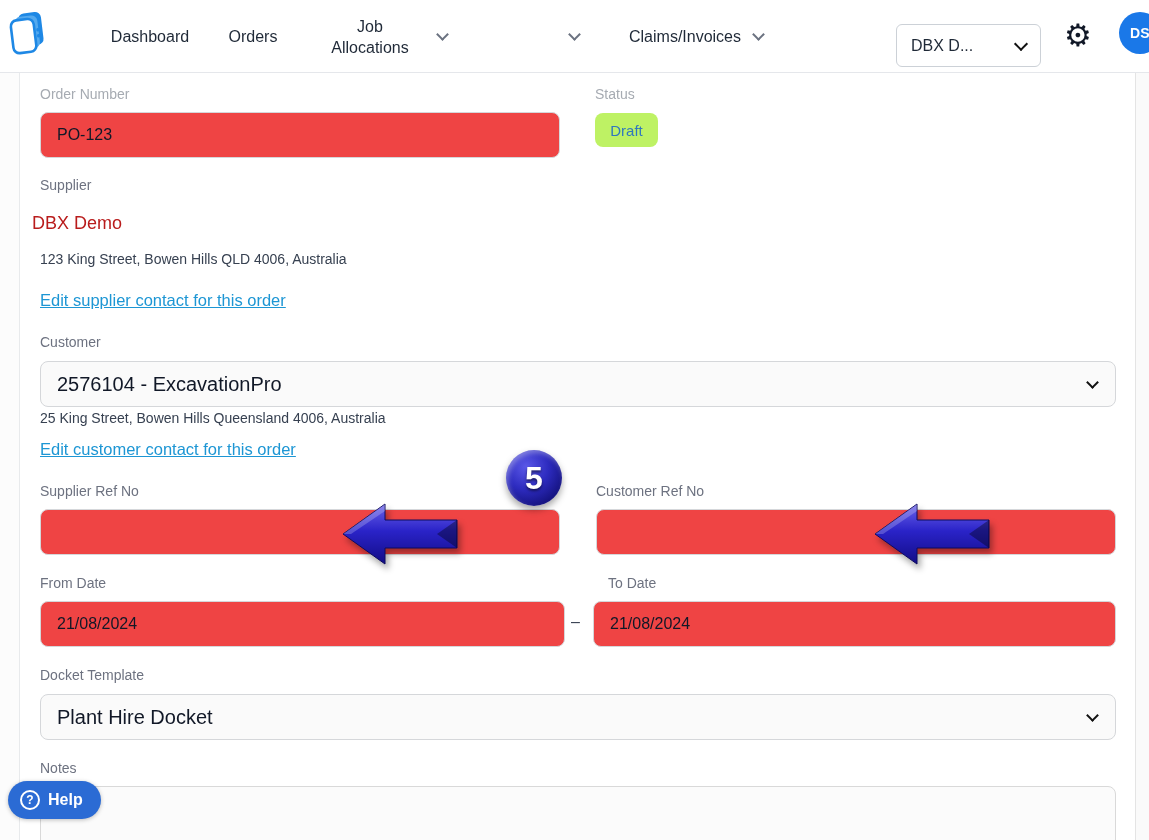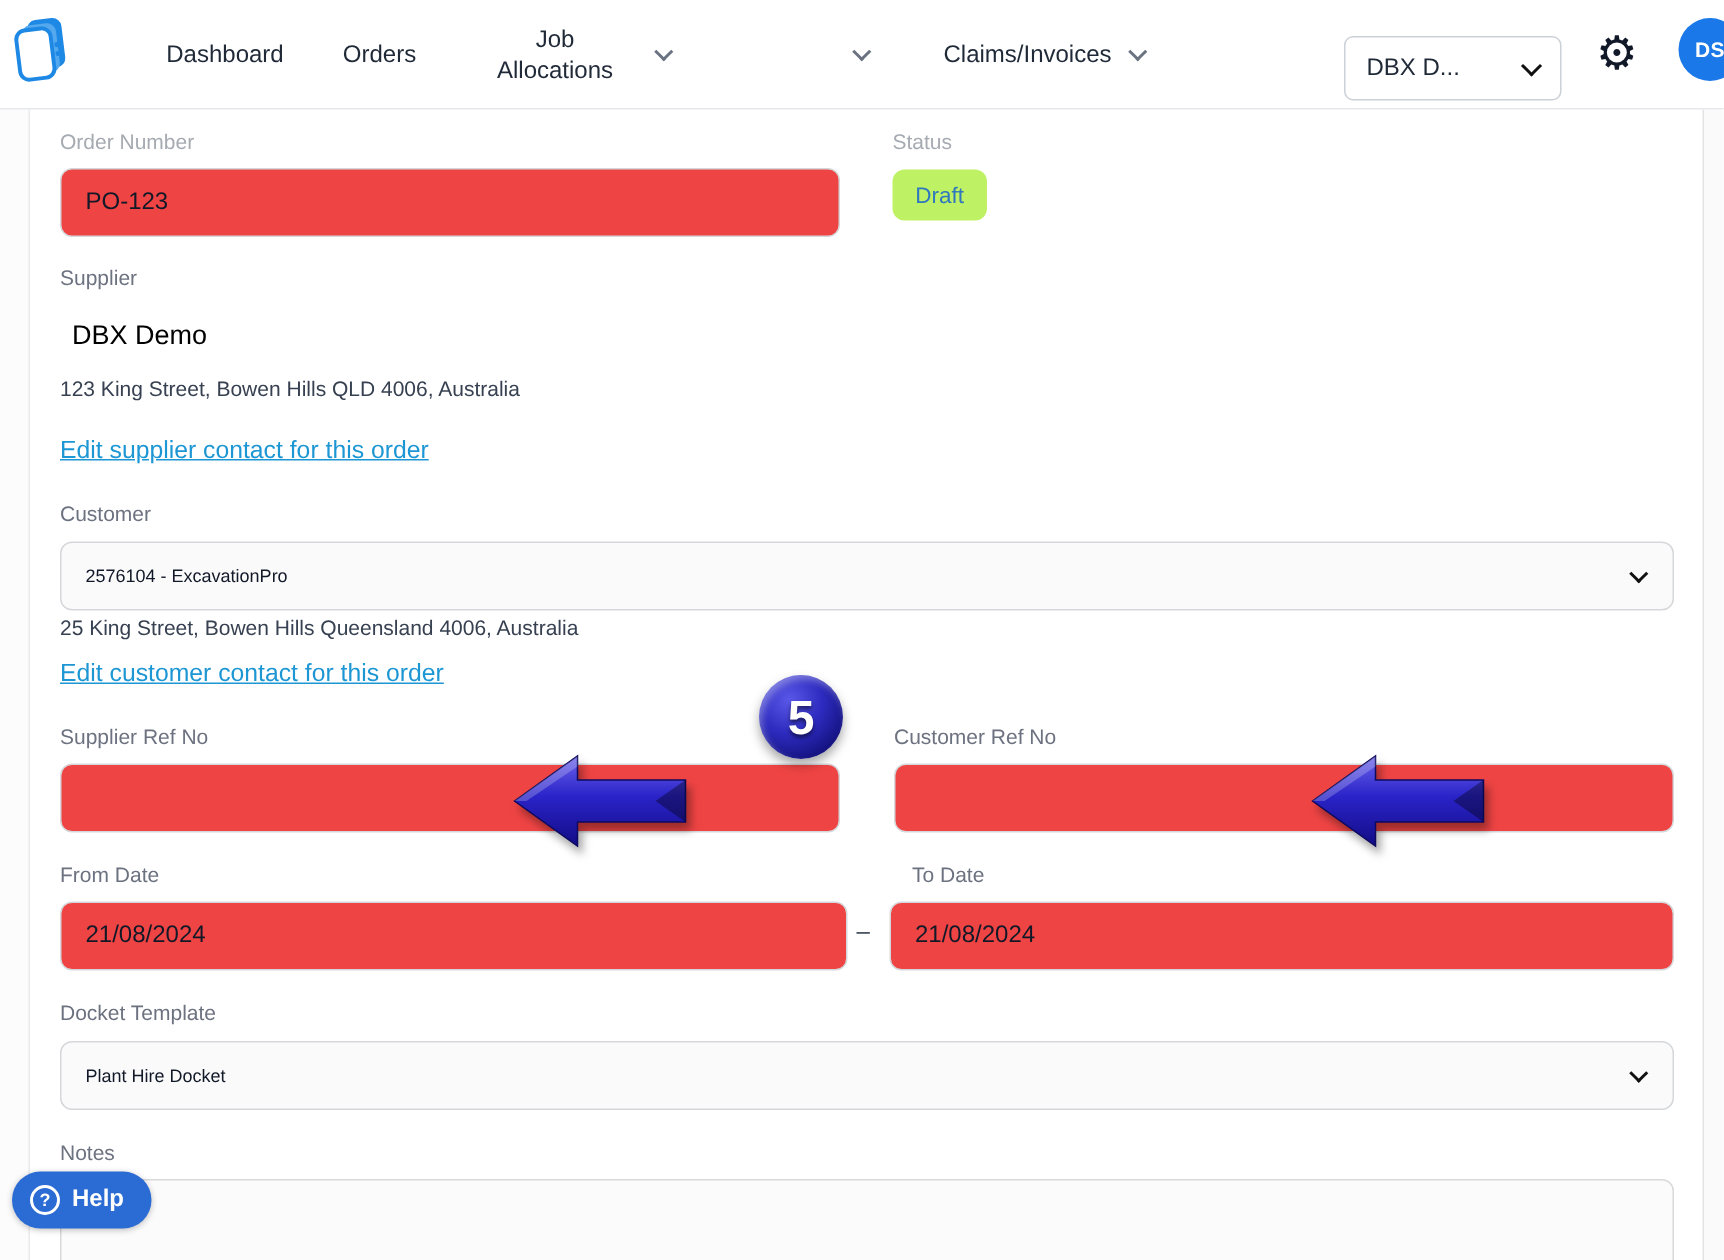--- a/index.html
+++ b/index.html
@@ -34,28 +34,28 @@
   .scrollbar-strip { position:absolute; left:1135px; top:73px; width:14px; height:767px;
     background:#fafafa; border-left:1px solid #e4e4e4; z-index:25; }
 
   
   .field-label { position:absolute; font-size:14px; color:#6d7280; z-index:2; }
   .field-label.dim { color:#a6abb2; }
   .tb { position:absolute; height:46px; background:#ef4444;
     border:1px solid #d5d7da; border-radius:8px; font-size:16px; color:#111827;
     padding:0 16px; font-family:"Liberation Sans", sans-serif; z-index:2; outline:none; }
   .selectbox { position:absolute; height:46px; background:#fafafa;
-    border:1px solid #d5d7da; border-radius:8px; font-size:12px; color:#111827;
+    border:1px solid #d5d7da; border-radius:8px; font-size:20px; color:#111827;
     display:flex; align-items:center; justify-content:space-between;
     padding:0 18px 0 16px; cursor:pointer; z-index:2; }
   .selectbox .chev { border-color:#111; border-width:2px; margin-top:-4px; }
   .badge { position:absolute; left:595px; top:113px; width:63px; height:34px;
     background:#bef264; color:#3077be; font-size:15px; border-radius:8px;
     display:flex; align-items:center; justify-content:center; z-index:2; }
-  .big-name { position:absolute; left:48px; top:213px; font-size:18px; color:#000000; z-index:2; }
+  .big-name { position:absolute; left:32px; top:213px; font-size:18px; color:#b91c1c; z-index:2; }
   .addr { position:absolute; font-size:14px; color:#374151; z-index:2; }
   .edit-link { position:absolute; font-size:16.5px; color:#1d96d4;
     text-decoration:underline; cursor:pointer; z-index:2; }
   .dash-sep { position:absolute; left:571px; top:613px; font-size:16px; color:#374151; z-index:2; }
   .notes-area { position:absolute; left:40px; top:786px; width:1076px; height:60px;
     background:#fbfbfb; border:1px solid #d9d9d9; border-radius:8px 8px 0 0;
     z-index:2; resize:none; outline:none; }
 
   
   .step-badge { position:absolute; left:506px; top:450px; width:56px; height:56px;

